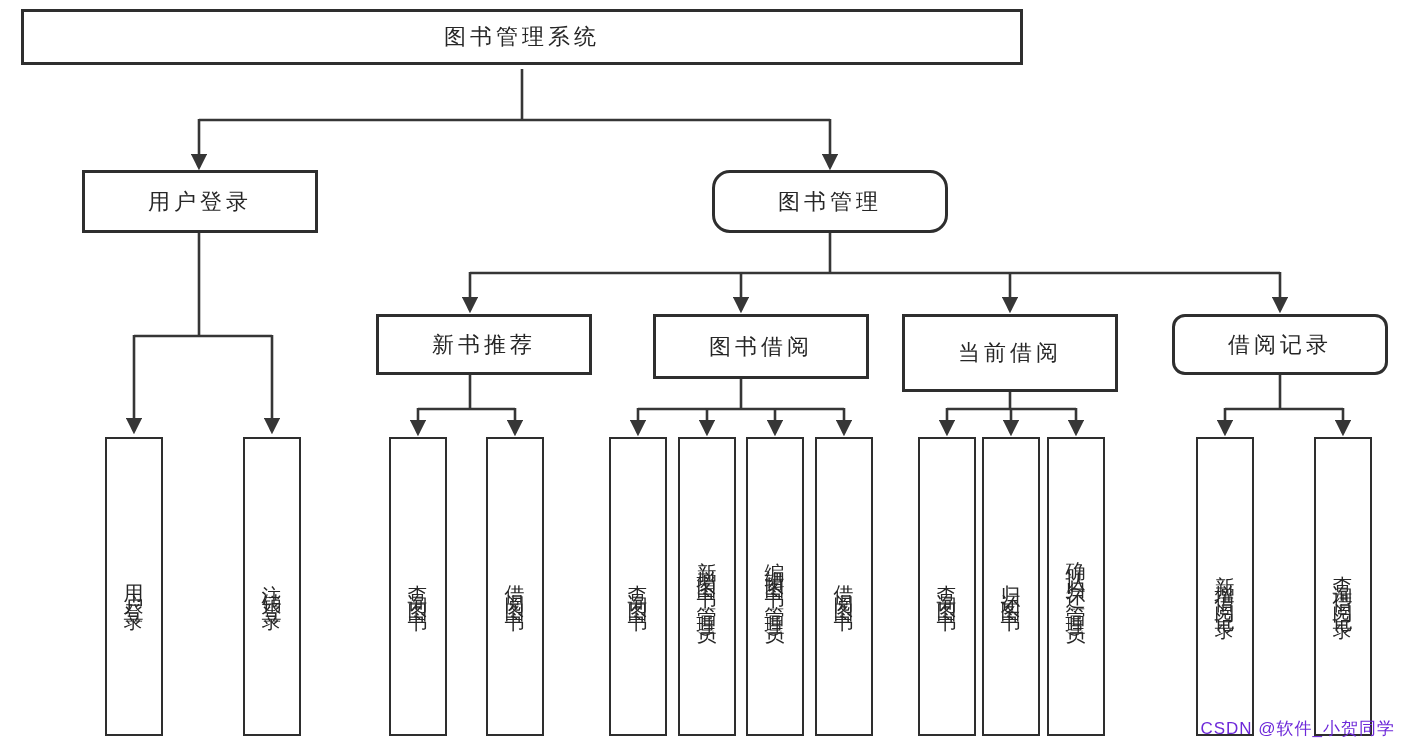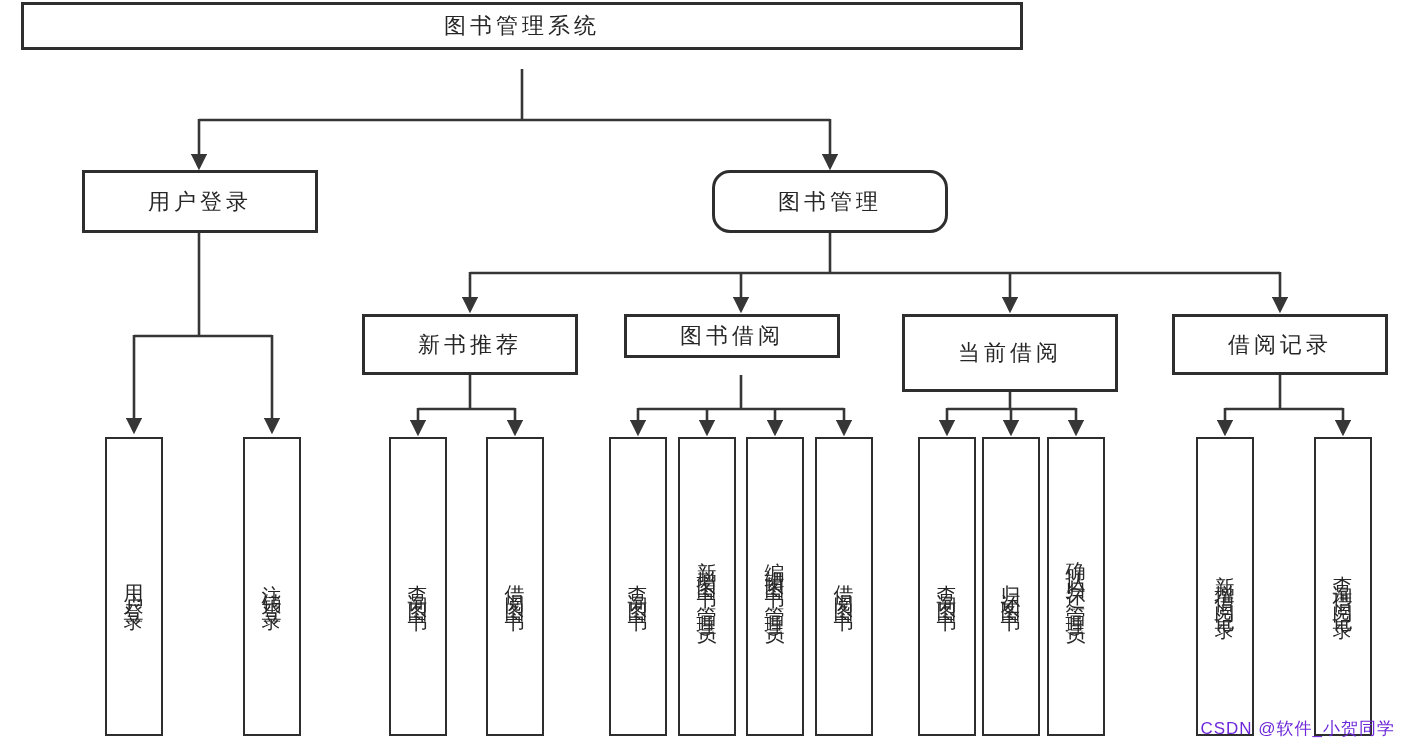--- a/index.html
+++ b/index.html
@@ -113,29 +113,29 @@
       <path d="M1011,408 V433" marker-end="url(#arrow)"></path>
       <path d="M1076,408 V433" marker-end="url(#arrow)"></path>
 
       <path d="M1280,375 V409"></path>
       <path d="M1225,409 H1343"></path>
       <path d="M1225,408 V433" marker-end="url(#arrow)"></path>
       <path d="M1343,408 V433" marker-end="url(#arrow)"></path>
     </g>
   </svg>
 
-  <div class="node hnode root" style="left:21px; top:2px; width:1002px; height:48px;text-align:right;">图书管理系统</div>
+  <div class="node hnode root" style="left:21px; top:9px; width:1002px; height:56px;text-align:right;">图书管理系统</div>
 
   <div class="node hnode" style="left:82px; top:170px; width:236px; height:63px;">用户登录</div>
   <div class="node hnode" style="left:712px; top:170px; width:236px; height:63px;border-radius:18px;">图书管理</div>
 
-  <div class="node hnode" style="left:362px; top:314px; width:216px; height:61px;">新书推荐</div>
-  <div class="node hnode" style="left:624px; top:314px; width:216px; height:44px;">图书借阅</div>
+  <div class="node hnode" style="left:376px; top:314px; width:216px; height:61px;">新书推荐</div>
+  <div class="node hnode" style="left:653px; top:314px; width:216px; height:65px;">图书借阅</div>
   <div class="node hnode" style="left:902px; top:314px; width:216px; height:78px;">当前借阅</div>
-  <div class="node hnode" style="left:1172px; top:314px; width:216px; height:61px;">借阅记录</div>
+  <div class="node hnode" style="left:1172px; top:314px; width:216px; height:61px;border-radius:13px;">借阅记录</div>
 
   <div class="node leaf" style="left:105px;">
     <span class="vtext">用户登录</span>
   </div>
   <div class="node leaf" style="left:243px;">
     <span class="vtext">注销登录</span>
   </div>
 
   <div class="node leaf" style="left:389px;">
     <span class="vtext">查询图书</span>

